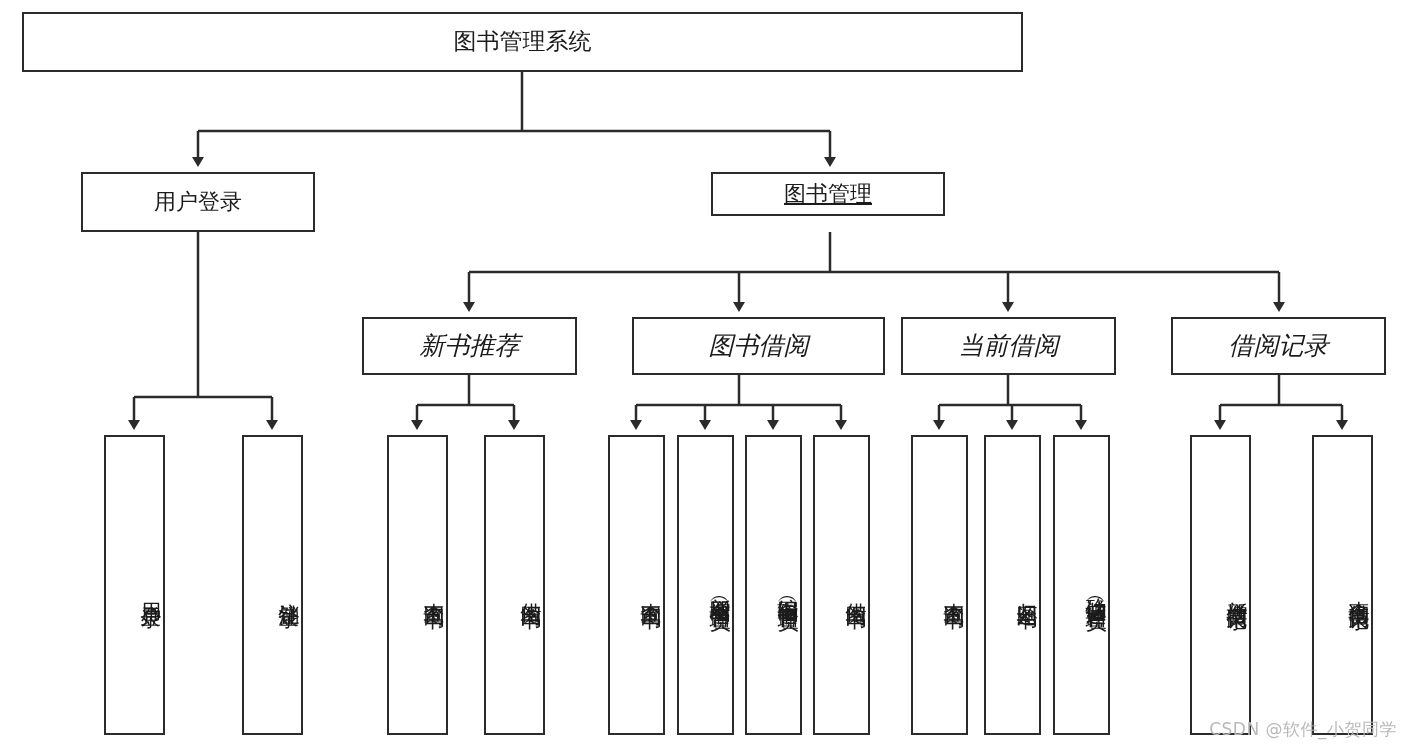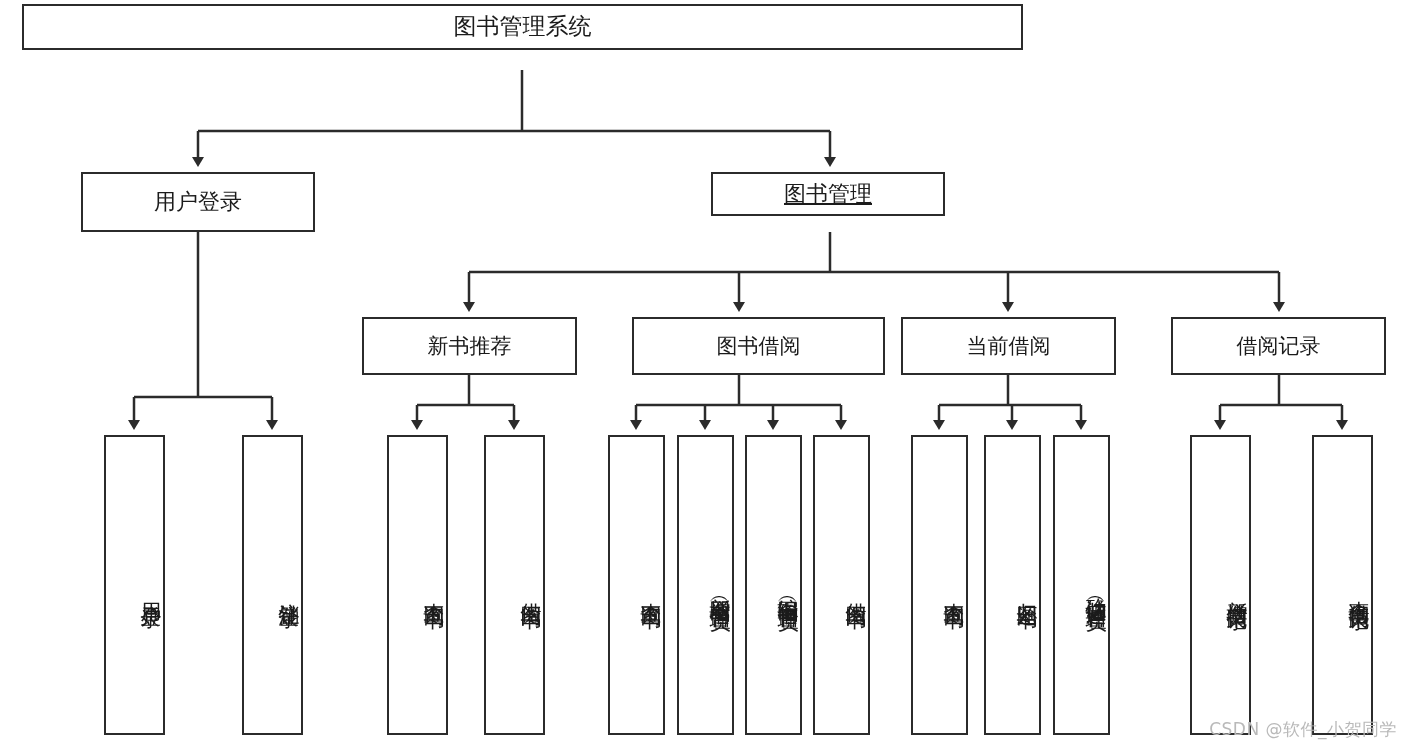--- a/index.html
+++ b/index.html
@@ -36,21 +36,22 @@
     text-align: center;
     line-height: 1.18;
   }
   .node.root {
     font-size: 23px;
   }
   .node.lvl1 {
     font-size: 22px;
   }
   .node.lvl2 {
-    font-size: 21px;
+    font-size: 25px;
+    font-style: italic;
   }
   .node.leaf {
     font-size: 21px;
     writing-mode: vertical-rl;
     text-orientation: upright;
     letter-spacing: 2px;
     padding-top: 10px;
     align-items: flex-start;
     justify-content: center;
   }
@@ -121,21 +122,21 @@
       <path d="M1012,405 L1012,421" marker-end="url(#arrow)"></path>
       <path d="M1081,405 L1081,421" marker-end="url(#arrow)"></path>
 
       <path d="M1279,375 L1279,405"></path>
       <path d="M1220,405 L1342,405"></path>
       <path d="M1220,405 L1220,421" marker-end="url(#arrow)"></path>
       <path d="M1342,405 L1342,421" marker-end="url(#arrow)"></path>
     </g>
   </svg>
 
-  <div class="node root" style="left:22px; top:4px; width:1001px; height:46px;">
+  <div class="node root" style="left:22px; top:12px; width:1001px; height:60px;">
     <span class="txt">图书管理系统</span>
   </div>
 
   <div class="node lvl1" style="left:81px; top:172px; width:234px; height:60px;">
     <span class="txt">用户登录</span>
   </div>
   <div class="node lvl1" style="left:711px; top:172px; width:234px; height:44px;text-decoration:underline;">
     <span class="txt">图书管理</span>
   </div>
 

